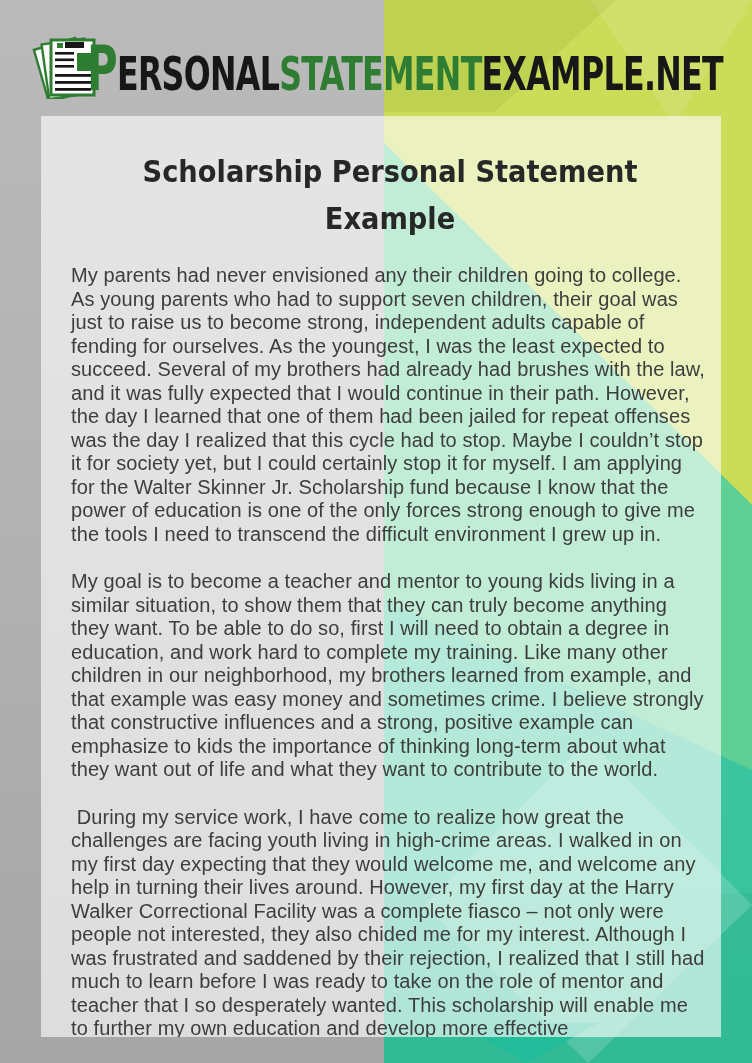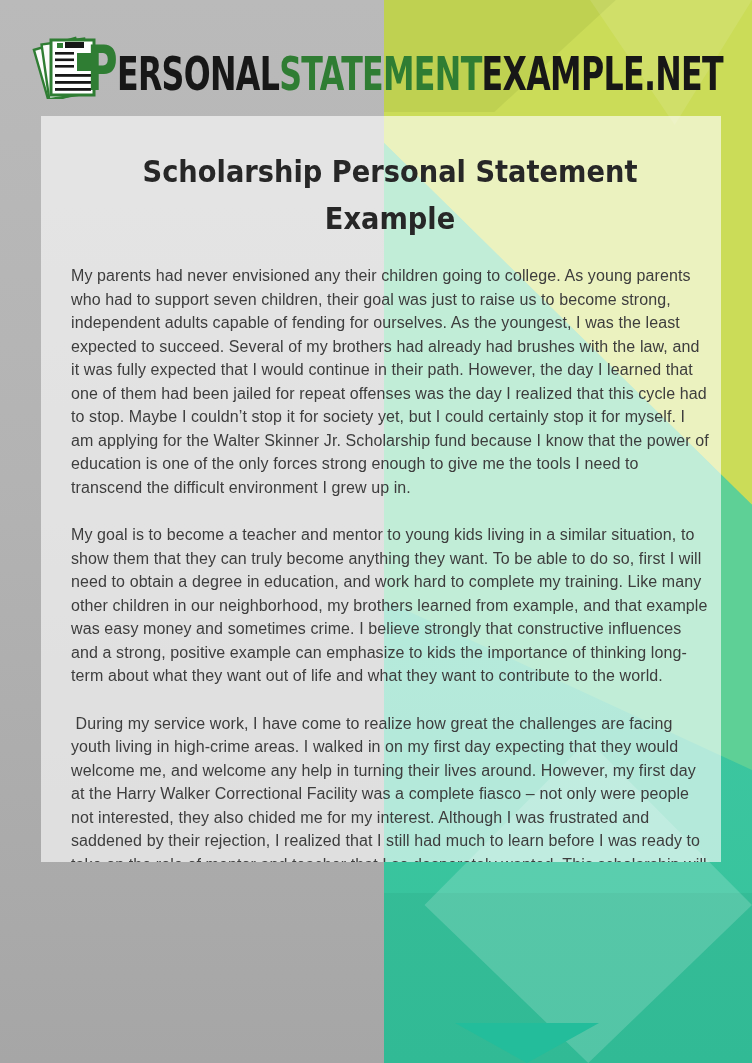--- a/index.html
+++ b/index.html
@@ -27,27 +27,27 @@
       clip-path:polygon(55.5% 740px,100% 905px,55.5% 1063px,11% 905px);}
   .facet-vee{background:#23bd9b;
       clip-path:polygon(71px 1023px,215px 1023px,143px 1063px);}
 
   
   .site-header{position:absolute;left:0;top:0;width:652px;height:116px;}
   .logo-icon{position:absolute;left:29px;top:29px;}
   .logo-wordmark{position:absolute;left:87px;top:38px;}
 
   
-  .card{position:absolute;left:41px;top:116px;width:680px;height:746px;
+  .card{position:absolute;left:41px;top:116px;width:680px;height:921px;
         background:rgba(255,255,255,0.62);box-sizing:border-box;
         padding:32px 12px 7px 30px;overflow:hidden;}
   .card h1{font-family:"DejaVu Sans",sans-serif;font-weight:bold;
            font-size:31px;line-height:47px;color:#272727;text-align:center;
            margin:0 0 22px 0;transform:scaleX(0.88);transform-origin:50% 0;}
-  .card p{font-size:16px;line-height:23.5px;color:#3d3d3d;
+  .card p{font-size:20px;line-height:23.5px;color:#3d3d3d;
           margin:0 0 24px 0;white-space:pre-wrap;letter-spacing:0.1px;}
 </style>
 </head>
 <body>
 
 <div class="bg">
   <div class="bg-left"></div>
   <div class="bg-right">
     <div class="facet facet-lime"></div>
     <div class="facet facet-lime-dark"></div>

